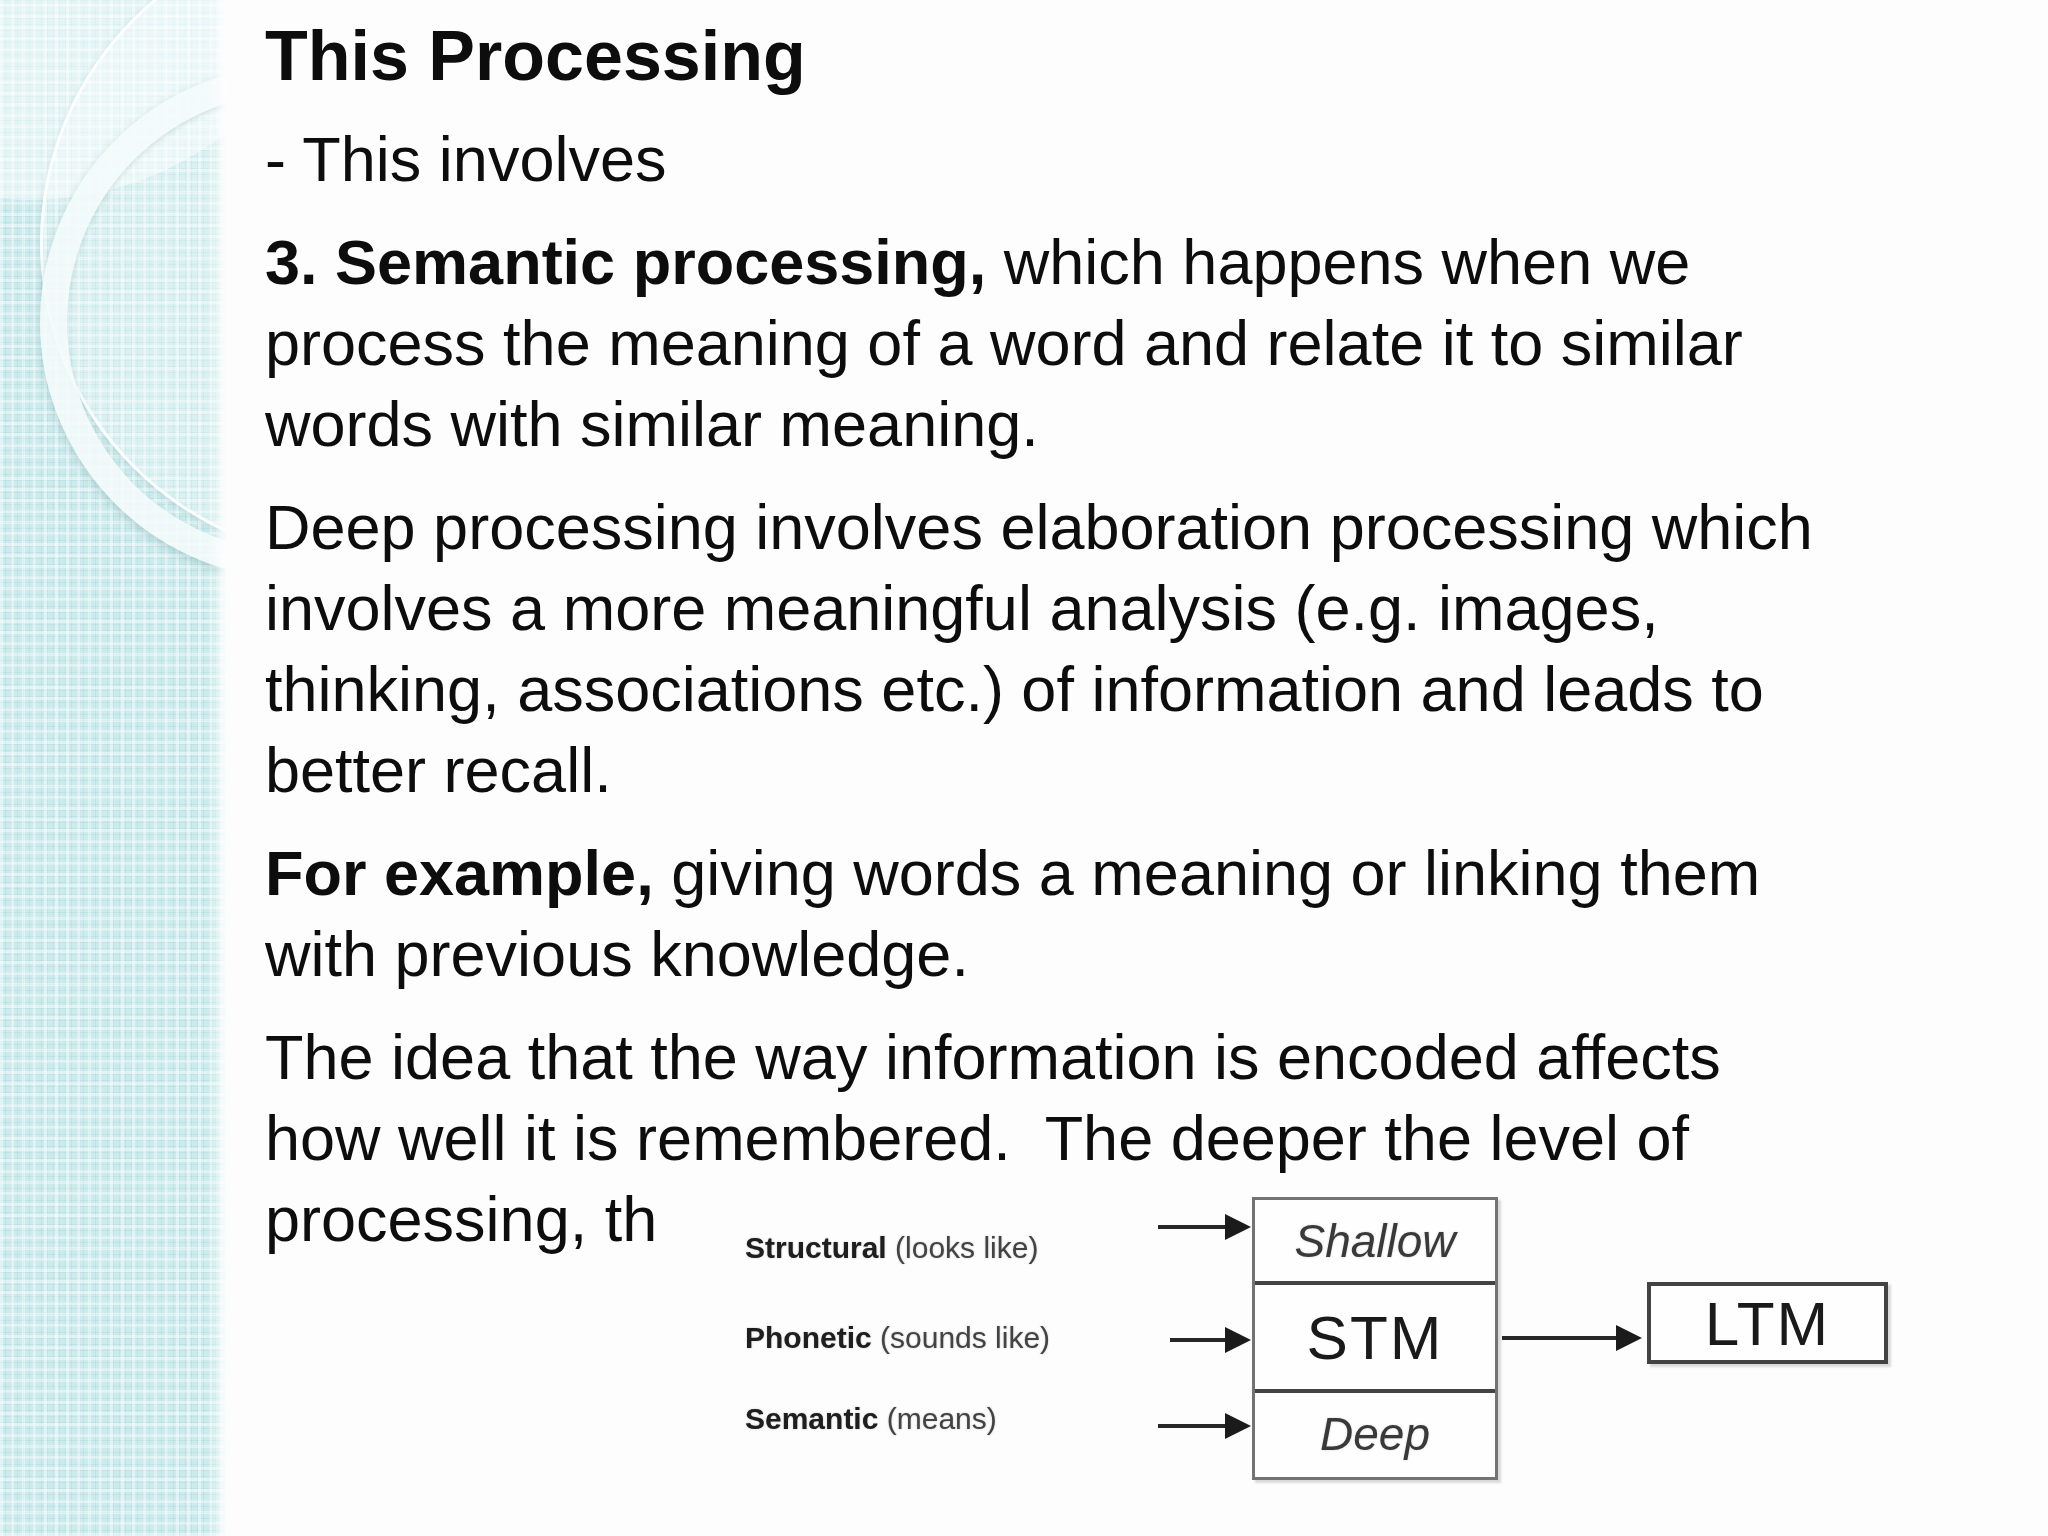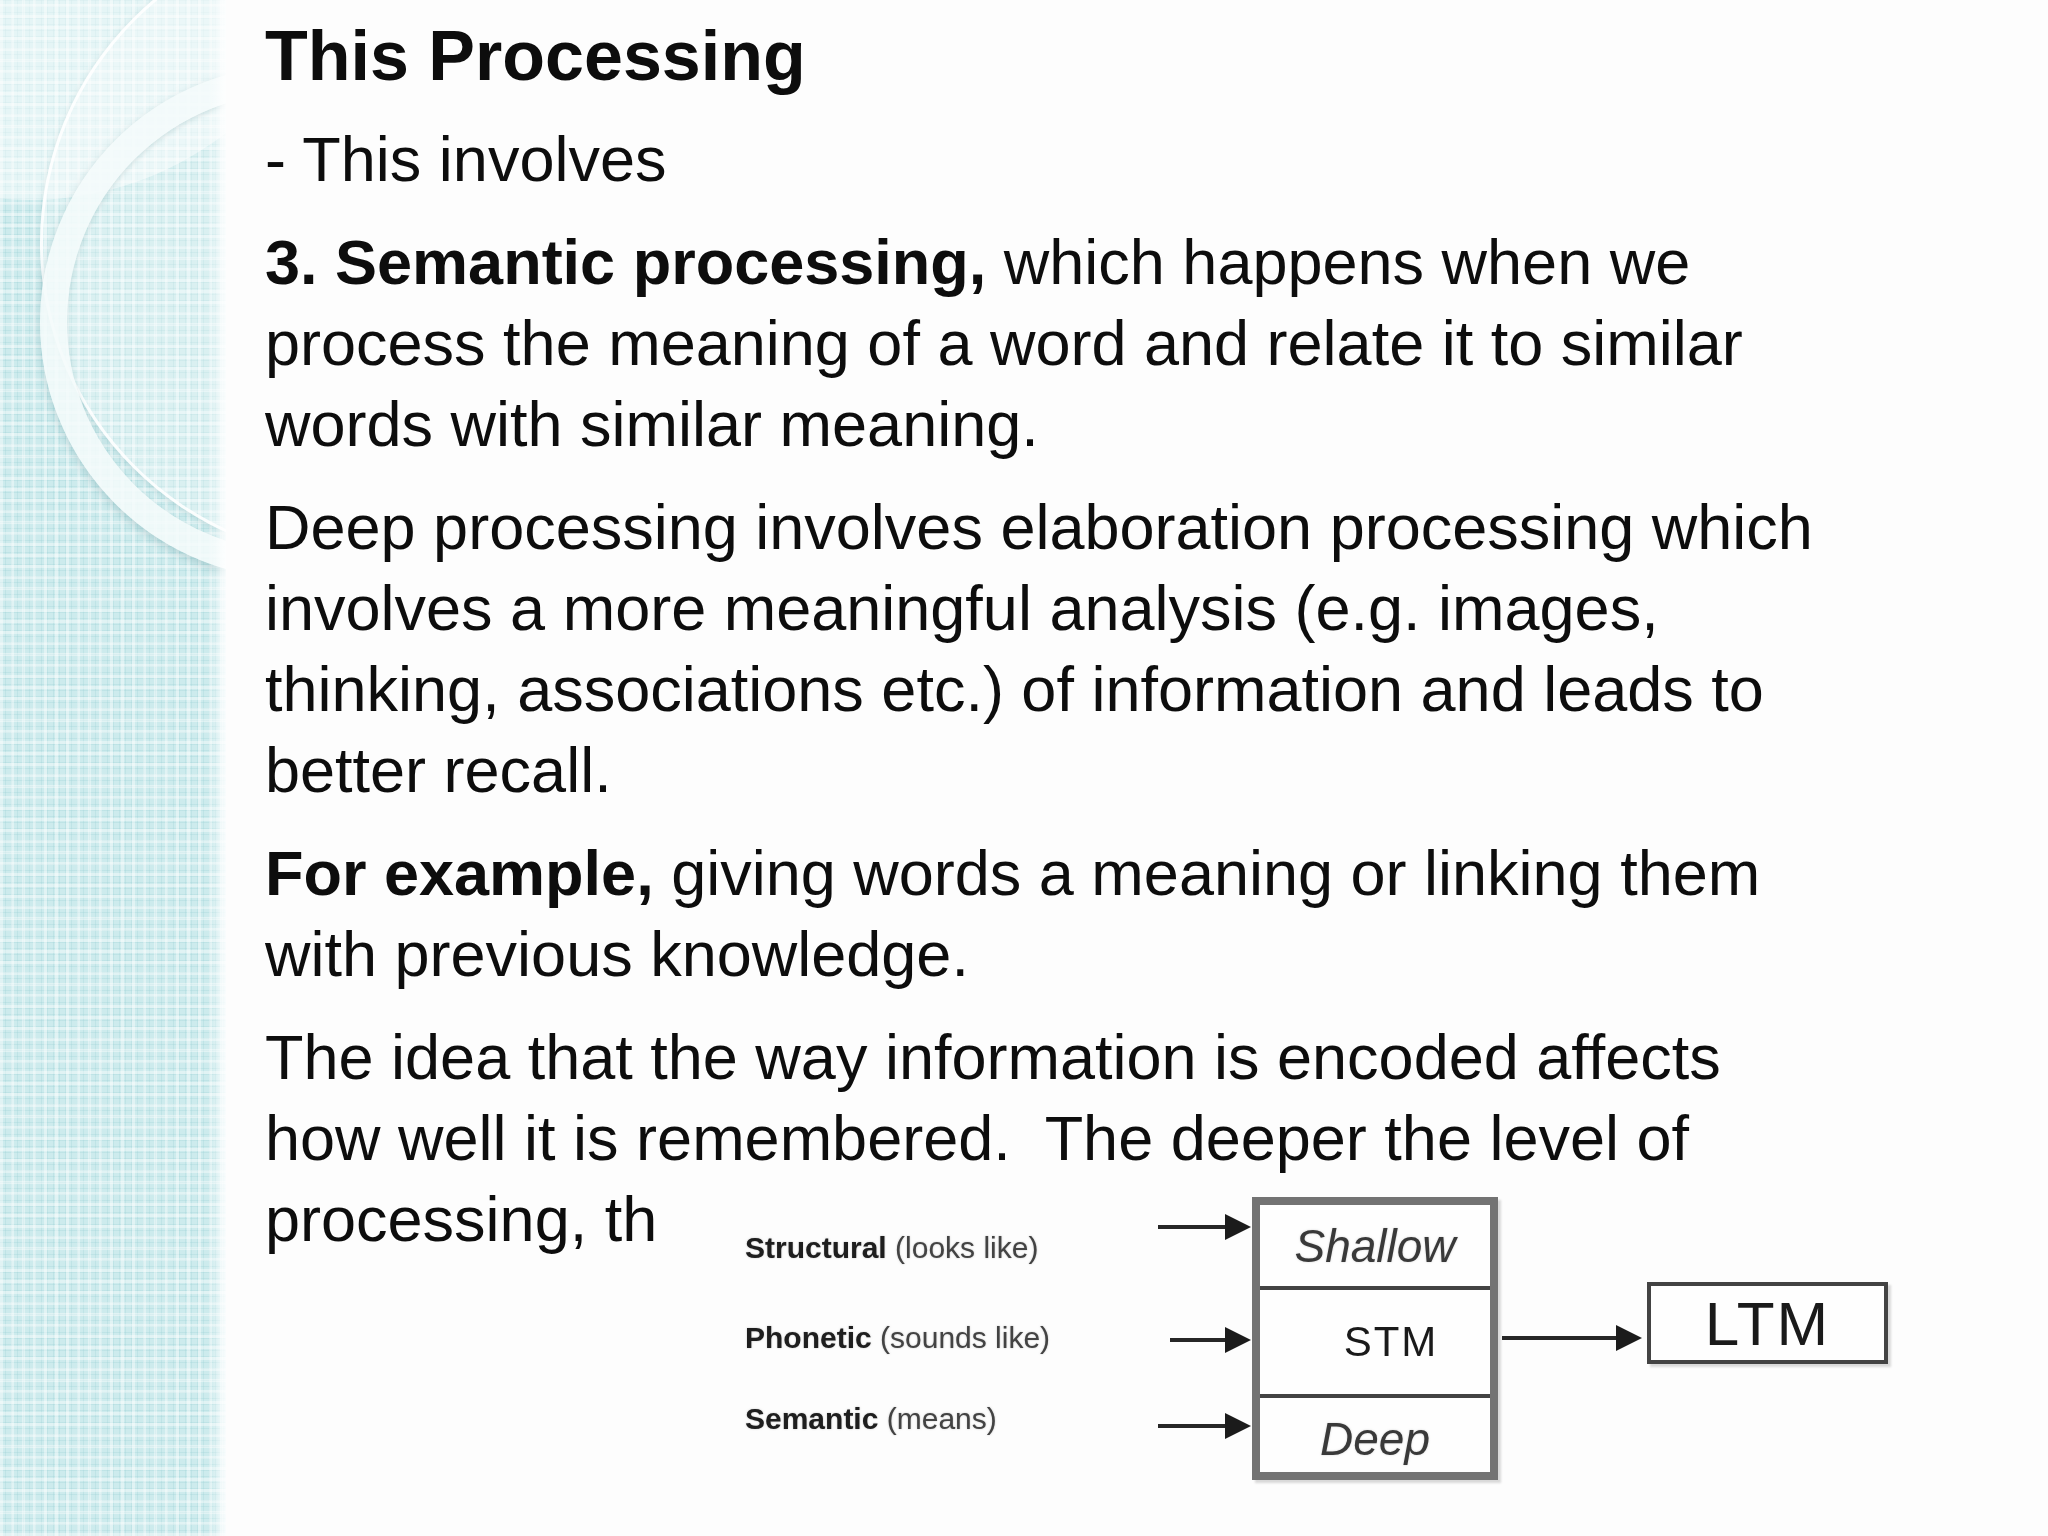--- a/index.html
+++ b/index.html
@@ -72,34 +72,34 @@
     position:absolute;height:4px;background:#2a2a2a;
   }
   .dg-arrow::after{
     content:"";position:absolute;right:-25px;top:-11px;
     border-left:26px solid #1f1f1f;
     border-top:13px solid transparent;
     border-bottom:13px solid transparent;
   }
   #stage-box{
     position:absolute;left:1252px;top:1197px;width:246px;height:283px;
-    border:8px solid #737373;box-sizing:border-box;
+    border:3px solid #737373;box-sizing:border-box;
     background:rgba(250,250,250,.6);
     box-shadow:3px 3px 2px rgba(150,150,150,.35);
     text-align:right;
   }
   .stage-divider{position:absolute;left:0;width:100%;height:4px;background:#454545;}
   #divider-1{top:81px;}
   #divider-2{top:189px;}
   .stage-cell{
     position:absolute;left:0;width:100%;
     display:flex;align-items:center;justify-content:center;
   }
   #cell-shallow{top:0;height:81px;font-size:46px;font-style:italic;color:#3c3c3c;text-shadow:0 0 2px rgba(150,150,150,.5);}
-  #cell-stm{top:85px;height:104px;font-size:42px;color:#1e1e1e;letter-spacing:2px;margin-left:16px;}
+  #cell-stm{top:85px;height:104px;font-size:62px;color:#1e1e1e;letter-spacing:2px;}
   #cell-deep{top:193px;height:82px;font-size:46px;font-style:italic;color:#3c3c3c;text-shadow:0 0 2px rgba(150,150,150,.5);}
   #ltm-box{
     position:absolute;left:1647px;top:1282px;width:241px;height:82px;
     border:4px solid #454545;box-sizing:border-box;
     background:rgba(250,250,250,.6);
     box-shadow:3px 3px 2px rgba(150,150,150,.35);
     display:flex;align-items:center;justify-content:center;
     font-size:62px;color:#1e1e1e;letter-spacing:2px;
   }
 </style>

